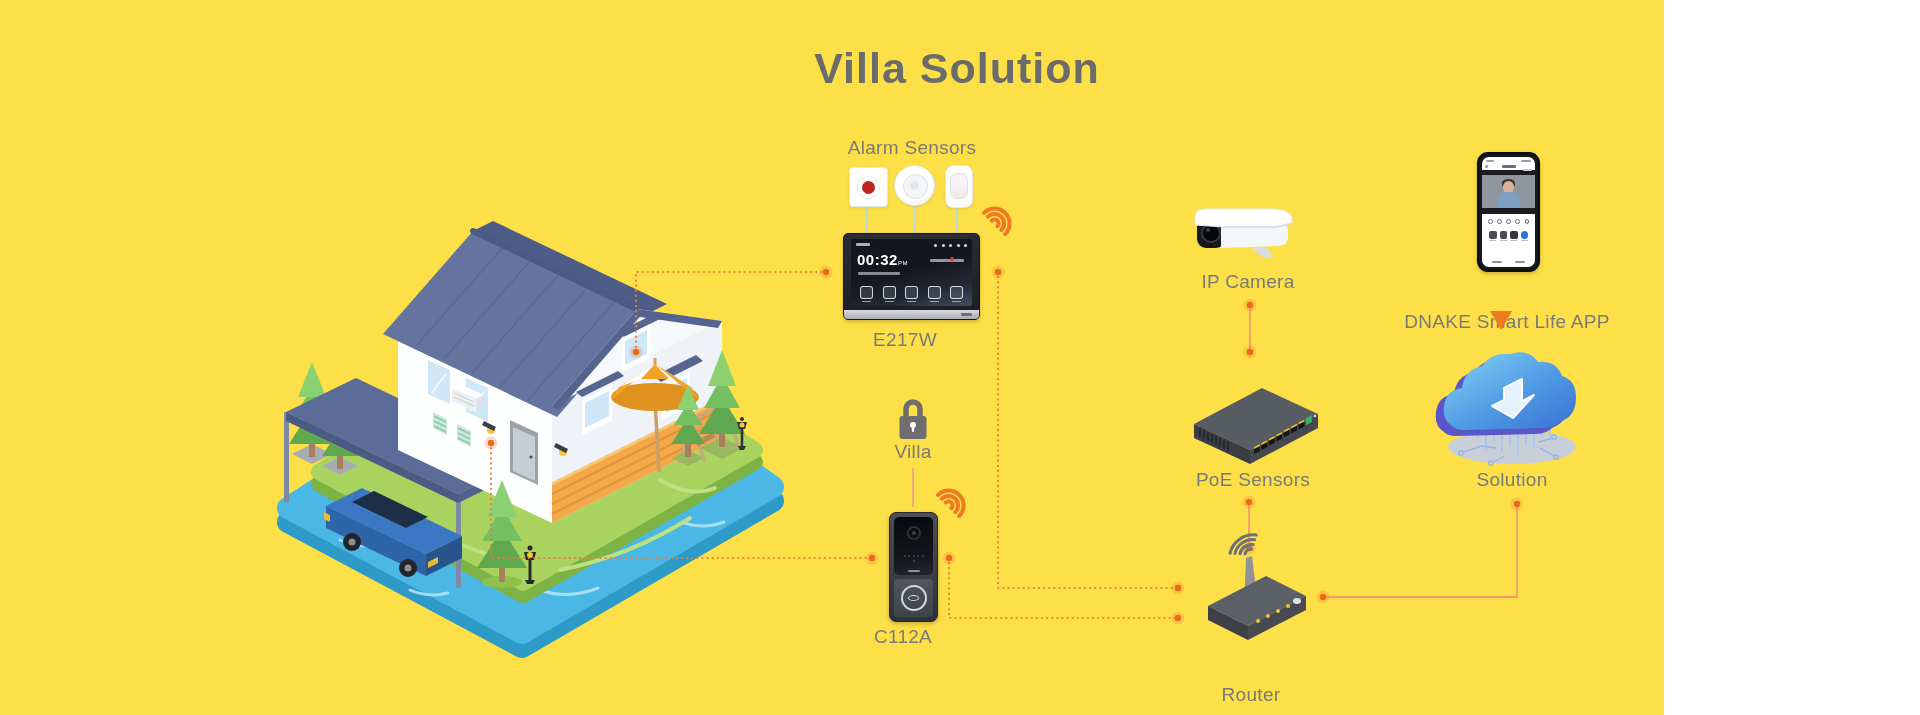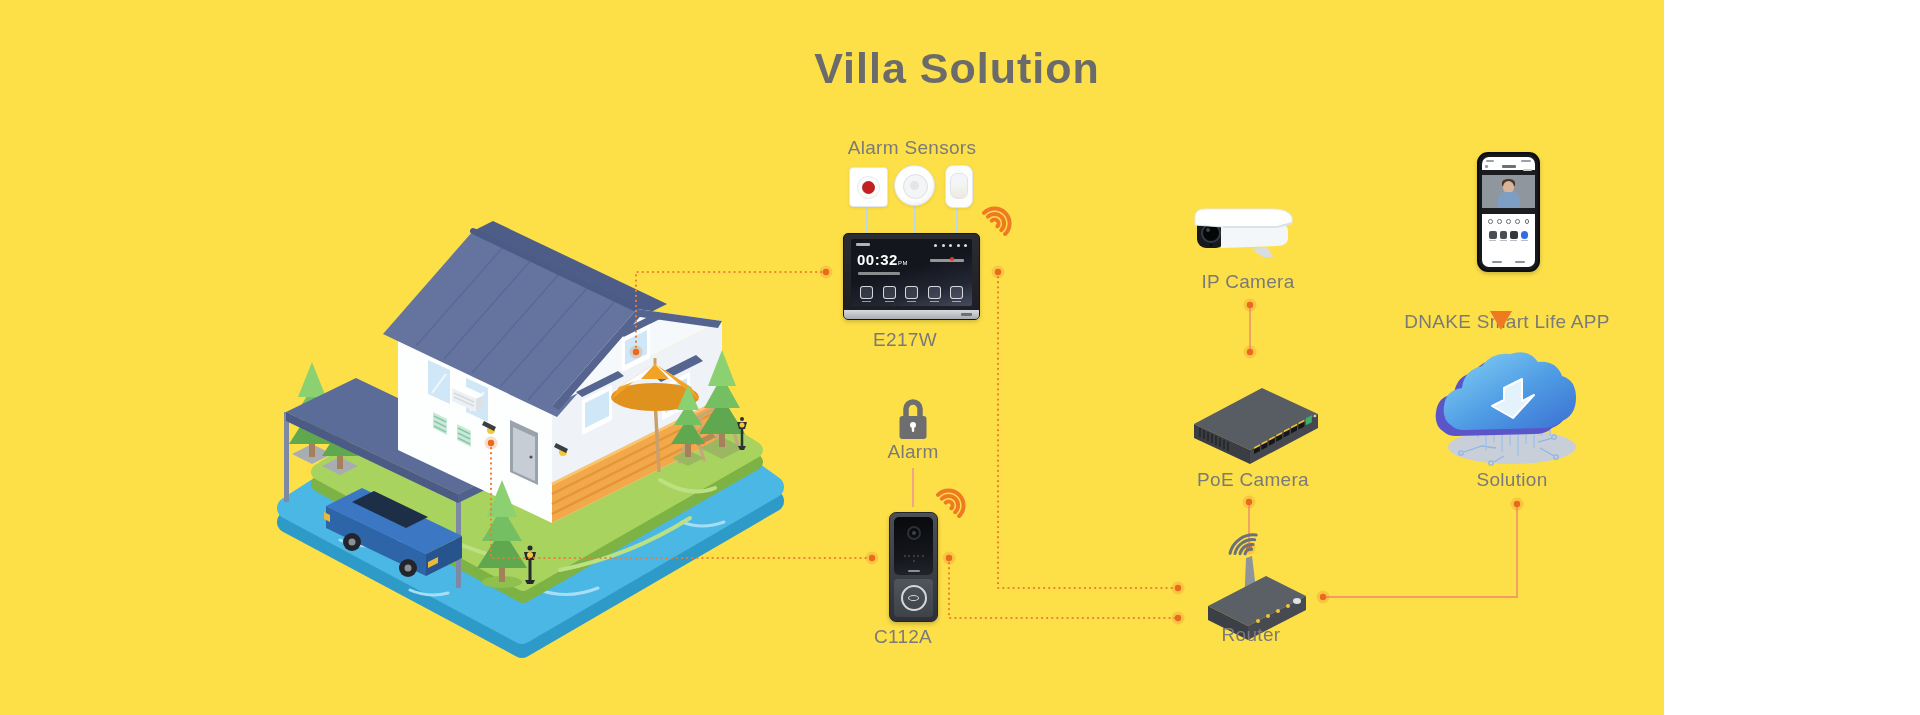--- a/index.html
+++ b/index.html
@@ -412,21 +412,21 @@
       </div>
   </div>
   <div class="node-label" style="left:805px;top:329px;">E217W</div>
 
   <svg class="abs" style="left:896px;top:395px;" width="34" height="48" viewBox="0 0 34 48">
     <path d="M10,22 V14 a7,7 0 0 1 14,0 V22" stroke="#6E6E6E" stroke-width="5.5" fill="none"></path>
     <rect x="3.5" y="21" width="27" height="23" rx="3" fill="#6E6E6E"></rect>
     <circle cx="17" cy="30" r="3" fill="#FFFFFF"></circle>
     <rect x="15.8" y="30" width="2.4" height="7" rx="1.2" fill="#FFFFFF"></rect>
   </svg>
-  <div class="node-label" style="left:813px;top:441px;">Alarm</div>
+  <div class="node-label" style="left:813px;top:441px;">Villa</div>
 
   <svg class="abs" style="left:932px;top:482px;" width="36" height="36" viewBox="0 0 36 36">
     <g transform="rotate(45 18 22)" stroke="#EE7A24" stroke-width="4" fill="none" stroke-linecap="round">
       <path d="M3,24 A15,15 0 0 1 33,24"></path>
       <path d="M8.5,24 A9.5,9.5 0 0 1 27.5,24"></path>
       <path d="M14,24 A4,4 0 0 1 22,24"></path>
     </g>
   </svg>
 
   <div class="doorstation">
@@ -490,21 +490,21 @@
       <polygon points="95.6,52.6 101.6,49.6 101.6,56.6 95.6,59.6" fill="#14161A"></polygon>
         <polygon points="95.6,52.6 101.6,49.6 101.6,51.6 95.6,54.6" fill="#E8C23A"></polygon>
       <polygon points="103,48.5 109,45.5 109,52.5 103,55.5" fill="#14161A"></polygon>
         <polygon points="103,48.5 109,45.5 109,47.5 103,50.5" fill="#E8C23A"></polygon>
       <polygon points="110.4,44.4 116.4,41.4 116.4,48.4 110.4,51.4" fill="#14161A"></polygon>
         <polygon points="110.4,44.4 116.4,41.4 116.4,43.4 110.4,46.4" fill="#E8C23A"></polygon>
       <polygon points="117.8,40.3 123.8,37.3 123.8,44.3 117.8,47.3" fill="#3FAE6A"></polygon>
       <circle cx="127" cy="38" r="1.3" fill="#D0D3D8"></circle>
     </g>
   </svg>
-  <div class="node-label" style="left:1153px;top:469px;">PoE Camera</div>
+  <div class="node-label" style="left:1153px;top:469px;">PoE Sensors</div>
 
   <svg class="abs" style="left:1194px;top:522px;" width="120" height="124" viewBox="0 0 120 124">
     <g transform="rotate(-35 56 32)" stroke="#6D7178" stroke-width="3" fill="none" stroke-linecap="round">
       <path d="M52,29 a6,6 0 0 1 8,0"></path>
       <path d="M48,26 a12,12 0 0 1 16,0"></path>
       <path d="M44,23 a18,18 0 0 1 24,0"></path>
       <path d="M40,20 a24,24 0 0 1 32,0"></path>
     </g>
     <polygon points="52,36 58,34 64,84 50,86" fill="#8F939A"></polygon>
     <ellipse cx="57" cy="88" rx="11" ry="5" fill="#B9BDC2"></ellipse>
@@ -512,21 +512,21 @@
     <polygon points="14,84 54,104 54,118 14,98" fill="#3C3F45"></polygon>
     <polygon points="54,104 112,74 112,88 54,118" fill="#474A51"></polygon>
     <g fill="#F0C53A">
       <circle cx="64" cy="99" r="2"></circle>
         <circle cx="74" cy="94" r="2"></circle>
         <circle cx="84" cy="89" r="2"></circle>
         <circle cx="94" cy="84" r="2"></circle>
     </g>
     <ellipse cx="103" cy="79" rx="4" ry="3" fill="#DFE2E6"></ellipse>
   </svg>
-  <div class="node-label" style="left:1151px;top:624px;">Router</div>
+  <div class="node-label" style="left:1151px;top:684px;">Router</div>
 
   <div class="phone">
     <div class="p-screen">
       <span class="p-bar" style="left:4px;top:3px;width:8px;height:2px;"></span>
       <span class="p-bar" style="right:4px;top:3px;width:10px;height:2px;"></span>
       <span class="p-bar" style="left:50%;top:8px;width:14px;height:2.5px;margin-left:-7px;background:#6b7076;"></span>
       <span class="p-bar" style="left:3px;top:8px;width:3px;height:3px;"></span>
       <div class="p-video">
         <span class="p-bar" style="right:3px;top:-1px;width:9px;height:2px;background:#caced3;"></span>
         <div class="p-vframe">

